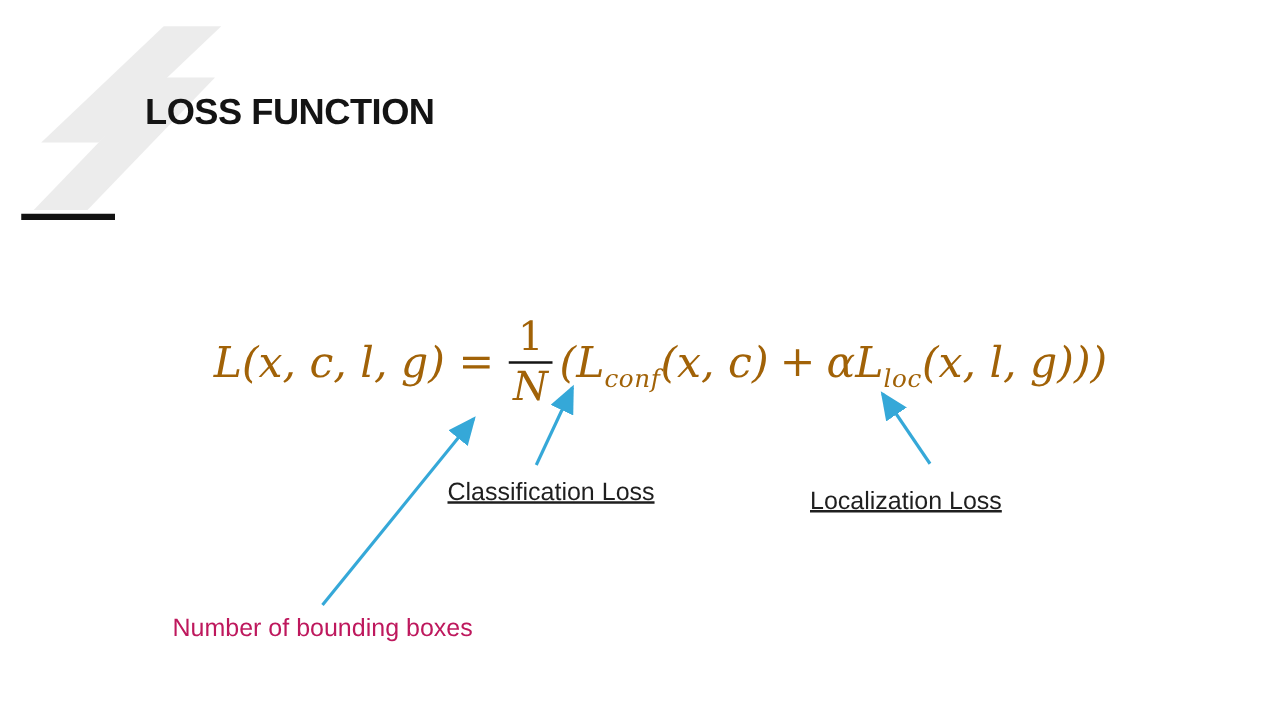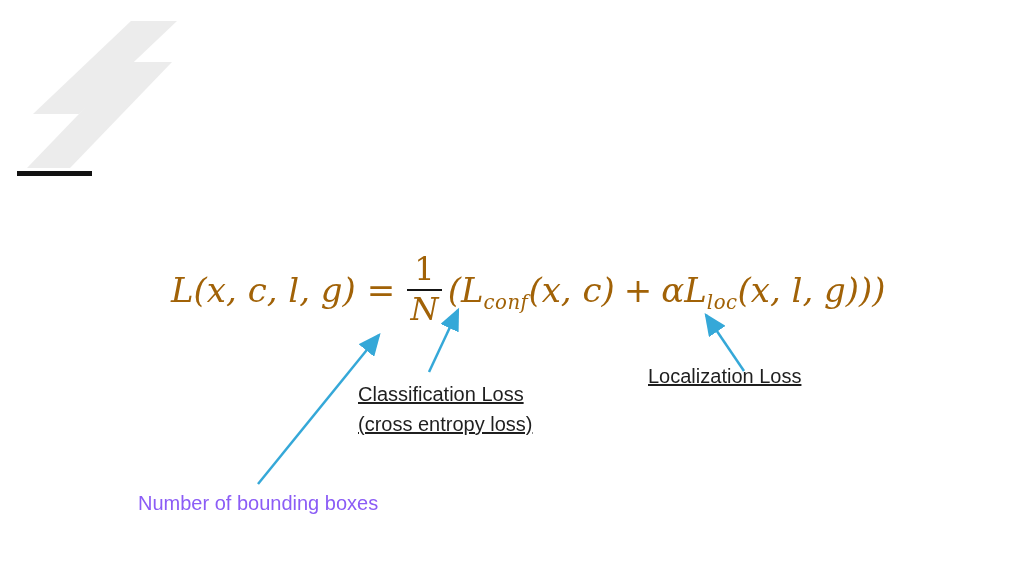--- a/index.html
+++ b/index.html
@@ -73,61 +73,61 @@
     position: absolute;
     z-index: 1;
     width: 230px;
     font-size: 20px;
     line-height: 30px;
     color: #1f1f1f;
     text-decoration: underline;
   }
   .annotation .line { white-space: nowrap; }
   .annotation-classification { left: 358px; top: 379px; }
-  .annotation-localization  { left: 648px; top: 361px; }
+  .annotation-localization  { left: 648px; top: 386px; }
   .annotation-boundingboxes {
     position: absolute;
     z-index: 1;
     left: 138px;
     top: 492px;
     font-size: 20px;
-    color: #8b5cf6;
+    color: #be185d;
     white-space: nowrap;
   }
 </style>
 </head>
 <body>
 
 <div class="slide">
 
   <svg class="layer deco" viewBox="0 0 1024 576">
     <polygon points="33,114 131,21 177,21 79,114" fill="#ECECEC"></polygon>
     <polygon points="27,168 129,62 172,62 70,168" fill="#ECECEC"></polygon>
     <rect x="17" y="171" width="75" height="5" fill="#121212"></rect>
   </svg>
 
+  <h1 class="title">LOSS FUNCTION</h1>
 
   <div class="formula">
     <span>L(x, c, l, g)</span><span class="meq">=</span><span class="frac"><span class="num">1</span><span class="den">N</span></span><span>(</span><span>L</span><sub>conf</sub><span>(x, c)</span><span class="mop">+</span><span>α</span><span>L</span><sub>loc</sub><span>(x, l, g)</span><span>))</span>
   </div>
 
   <svg class="layer arrows" viewBox="0 0 1024 576">
     <defs>
       <marker id="arrowhead" markerWidth="10" markerHeight="8" refX="8" refY="4" orient="auto">
         <path d="M0,0 L9,4 L0,8 Z" fill="#35A8D8"></path>
       </marker>
     </defs>
     <line x1="258" y1="484" x2="379" y2="335" stroke-width="2.5" marker-end="url(#arrowhead)" stroke="#35A8D8"></line>
     <line x1="429" y1="372" x2="458" y2="310" stroke-width="2.5" marker-end="url(#arrowhead)" stroke="#35A8D8"></line>
     <line x1="744" y1="371" x2="706" y2="315" stroke-width="2.5" marker-end="url(#arrowhead)" stroke="#35A8D8"></line>
   </svg>
 
   <div class="annotation annotation-classification">
     <div class="line">Classification Loss</div>
-    <div class="line">(cross entropy loss)</div>
   </div>
 
   <div class="annotation annotation-localization">
     <div class="line">Localization Loss</div>
   </div>
 
   <div class="annotation-boundingboxes">Number of bounding boxes</div>
 
 </div>
 

